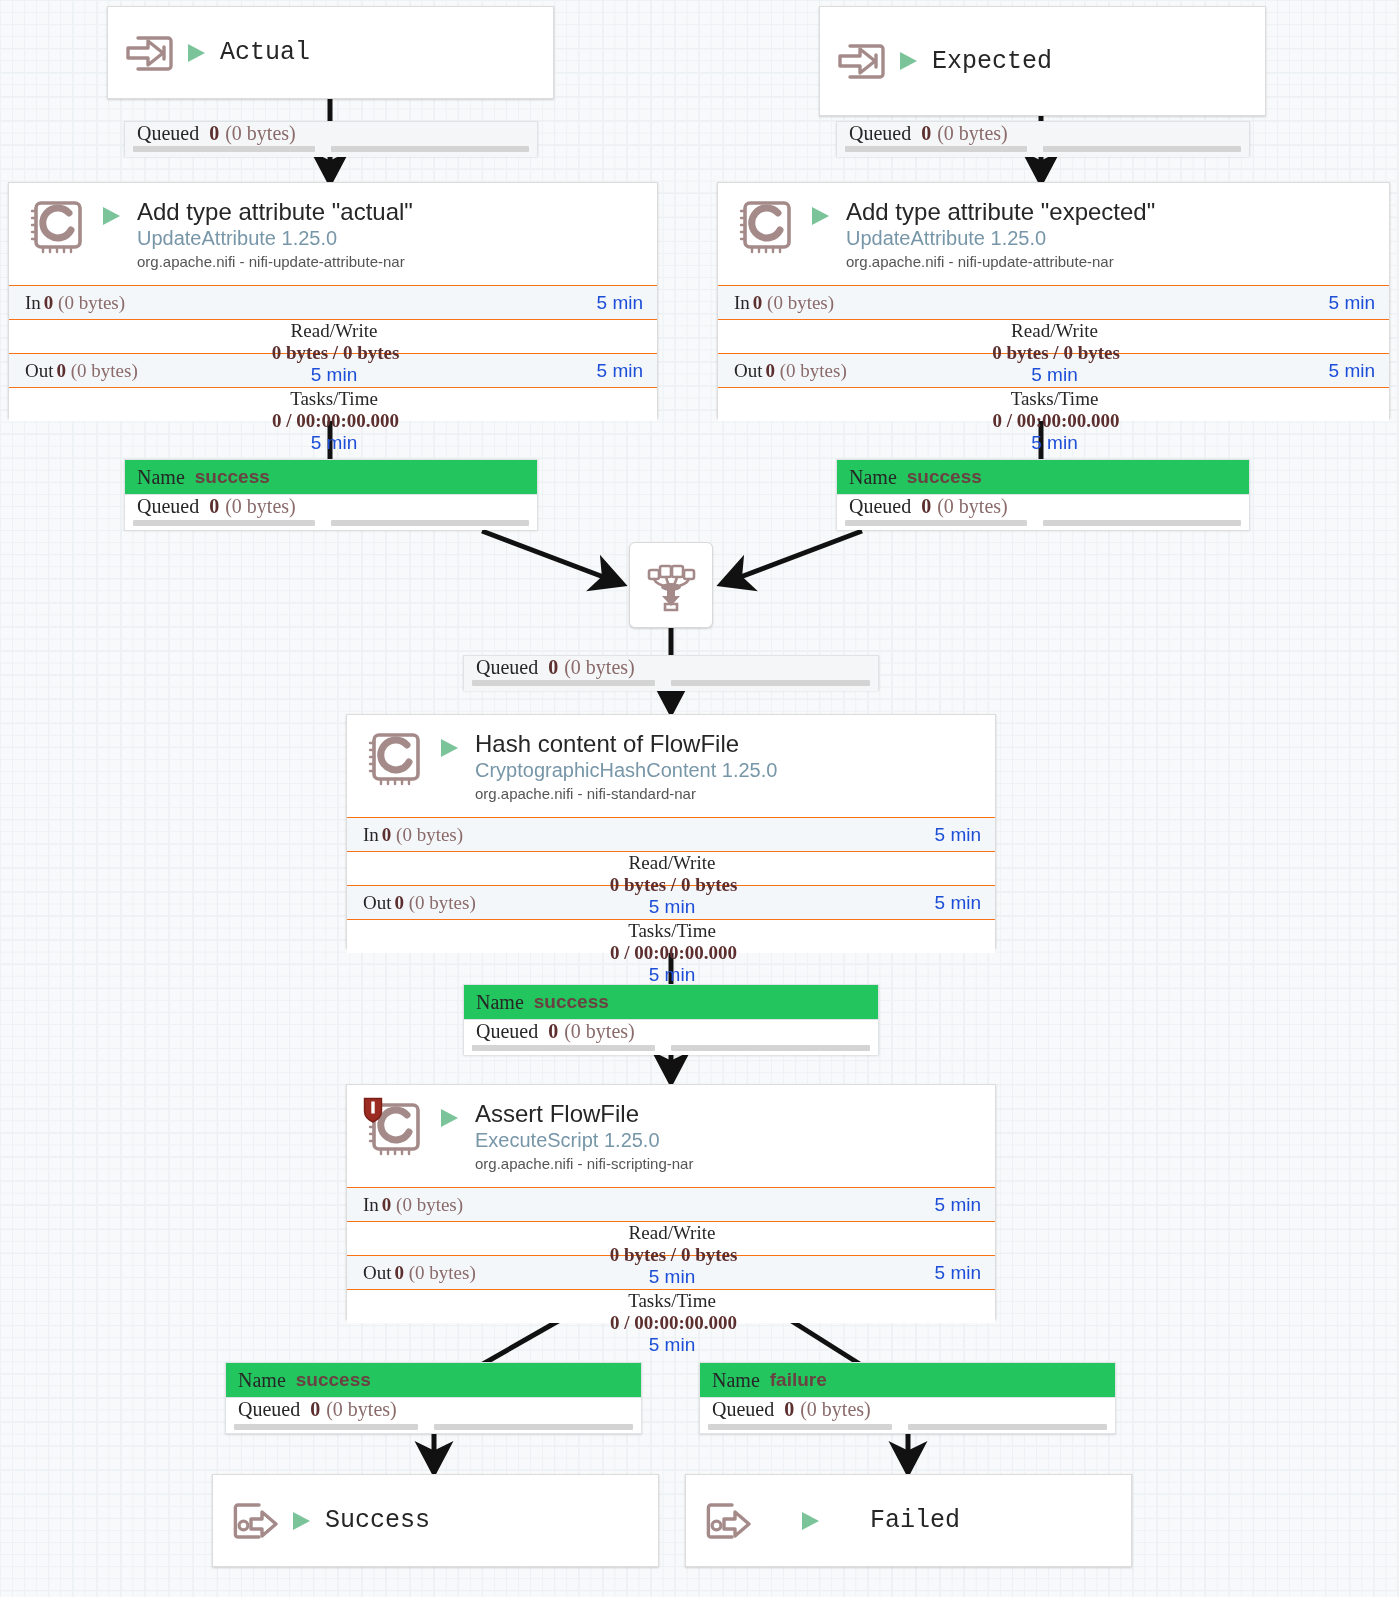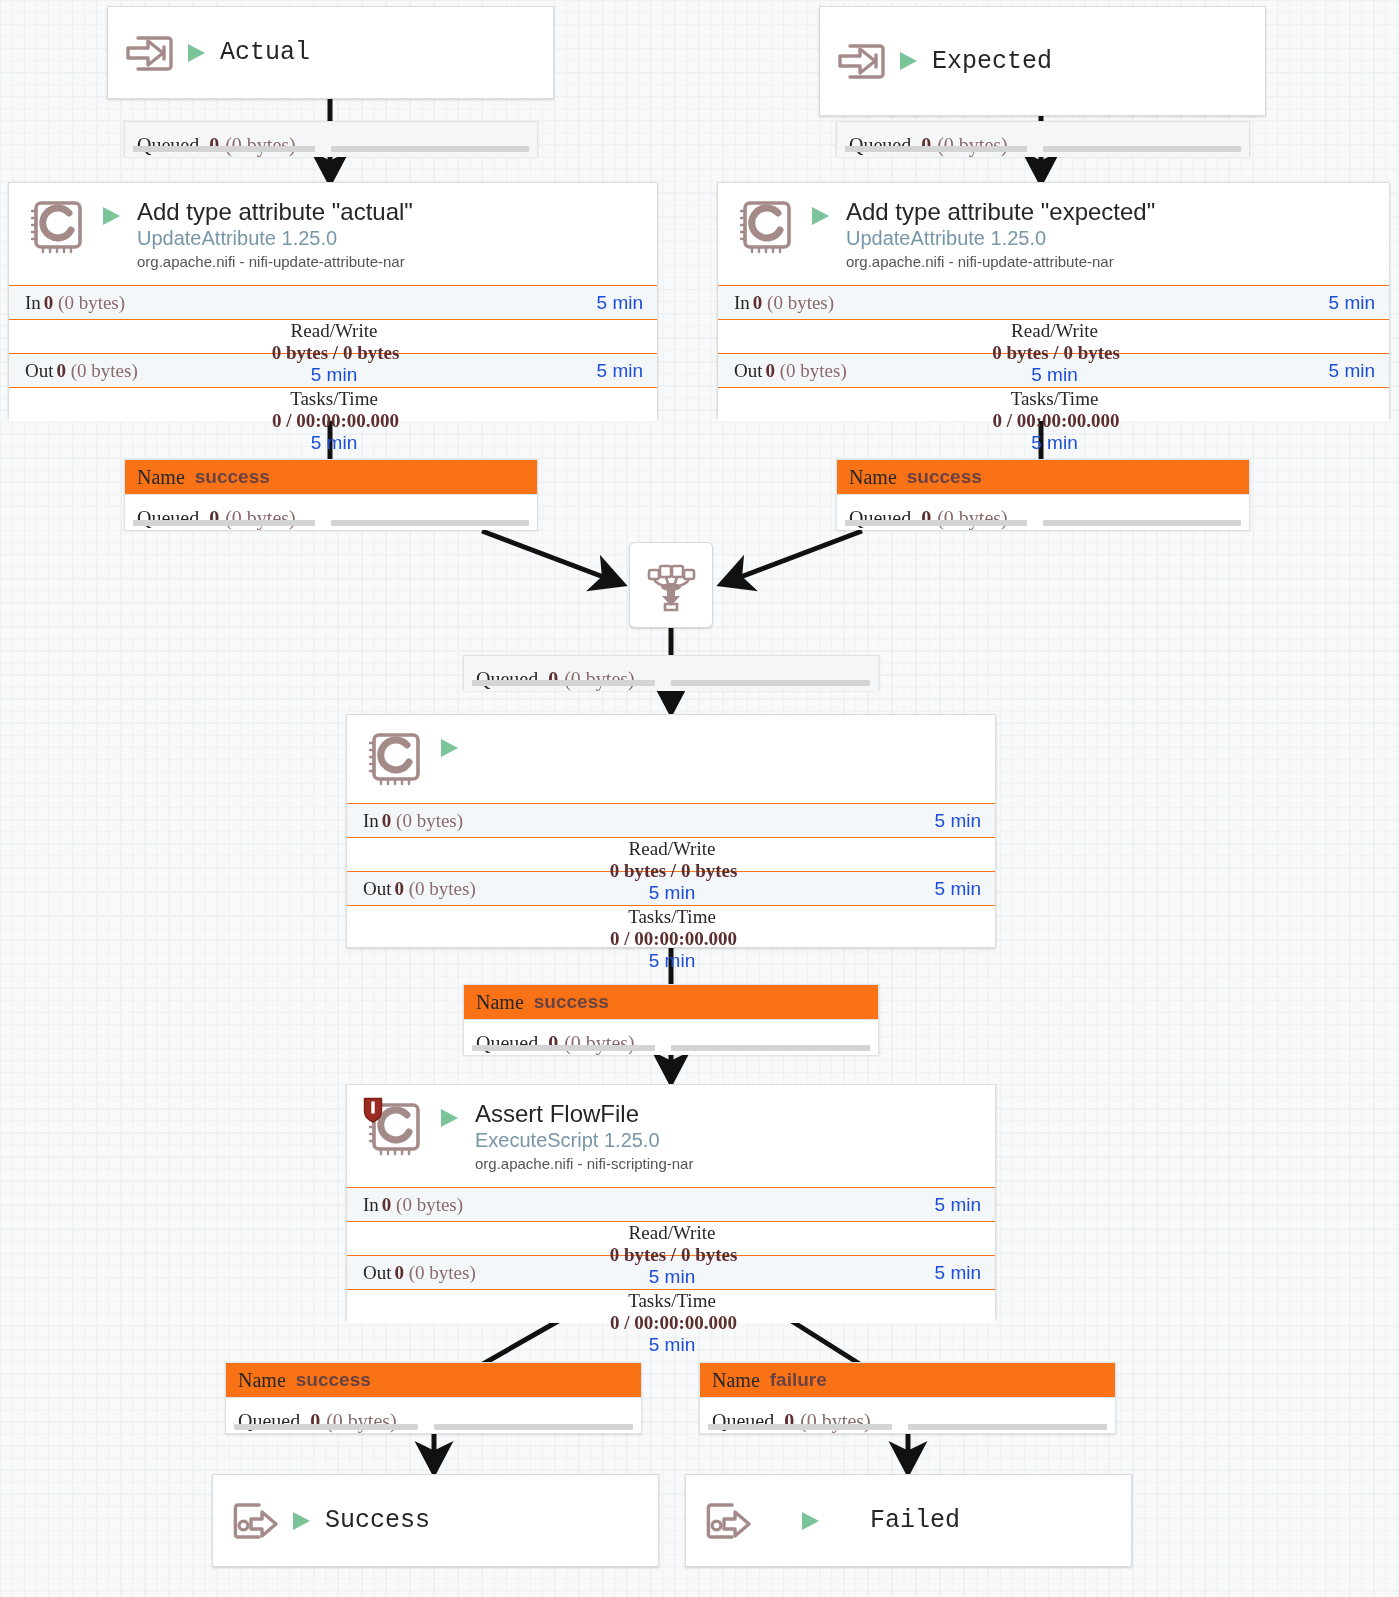--- a/index.html
+++ b/index.html
@@ -180,36 +180,36 @@
     box-shadow: 0 1px 2px rgba(0,0,0,0.12);
     box-sizing: border-box;
     font-family: "Liberation Serif", serif;
   }
   .conn-name {
     height: 35px;
     display: flex;
     align-items: center;
     padding-left: 12px;
     font-size: 20px;
-    background: #f97316;
+    background: #22c55e;
     border-bottom: 1px solid #dfe3e6;
     box-sizing: border-box;
   }
   .conn-name .k { color: #262626; }
   .conn-name .v {
     color: #6b4242;
     font-weight: bold;
     margin-left: 10px;
     font-family: "Liberation Sans", sans-serif;
     font-size: 19px;
   }
   .conn-queued {
     height: 35px;
     display: flex;
-    align-items: flex-end;
+    align-items: flex-start;
     padding-left: 12px;
     font-size: 20px;
     background: #ffffff;
     box-sizing: border-box;
   }
   .conn.single .conn-queued { background: #f4f6f7; }
   .conn-queued .k { color: #262626; }
   .conn-queued .n { color: #5c2e2e; font-weight: bold; margin-left: 10px; }
   .conn-queued .b { color: #8a6a6a; margin-left: 6px; }
   .bar-row {
@@ -528,20 +528,25 @@
               <line x1="25" y1="50" x2="25" y2="55"></line>
             <line x1="32" y1="50" x2="32" y2="55"></line>
               <line x1="39" y1="50" x2="39" y2="55"></line>
             <line x1="46" y1="50" x2="46" y2="55"></line>
           </g>
         </svg>
       </div>
       <svg class="proc-run" viewBox="0 0 24 24">
         <path d="M4 3 L21 12 L4 21 Z" fill="#7bc49a"></path>
       </svg>
+      <div class="proc-text">
+        <div class="proc-name">Hash content of FlowFile</div>
+        <div class="proc-type">CryptographicHashContent 1.25.0</div>
+        <div class="proc-bundle">org.apache.nifi - nifi-standard-nar</div>
+      </div>
     </div>
     <div class="stat-row alt">
       <span class="stat-label">In</span>
       <span class="stat-value">
         <b>0</b>
         <span class="muted">(0 bytes)</span>
       </span>
       <span class="stat-time">5 min</span>
     </div>
     <div class="stat-row plain">

